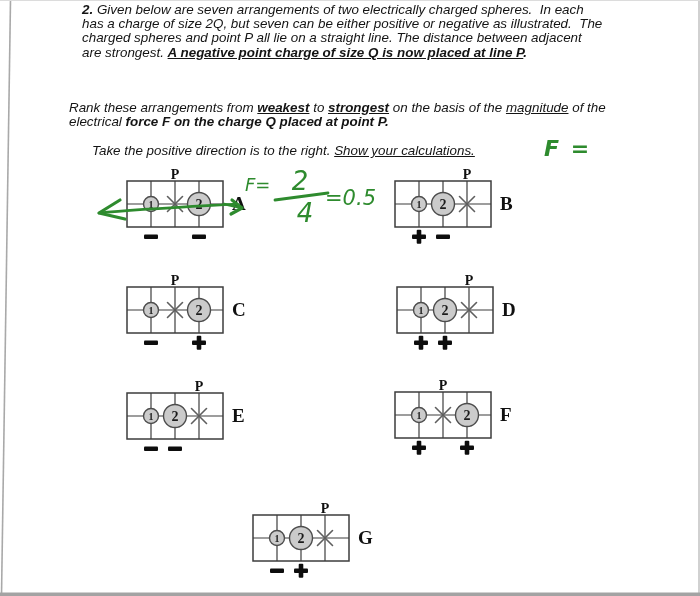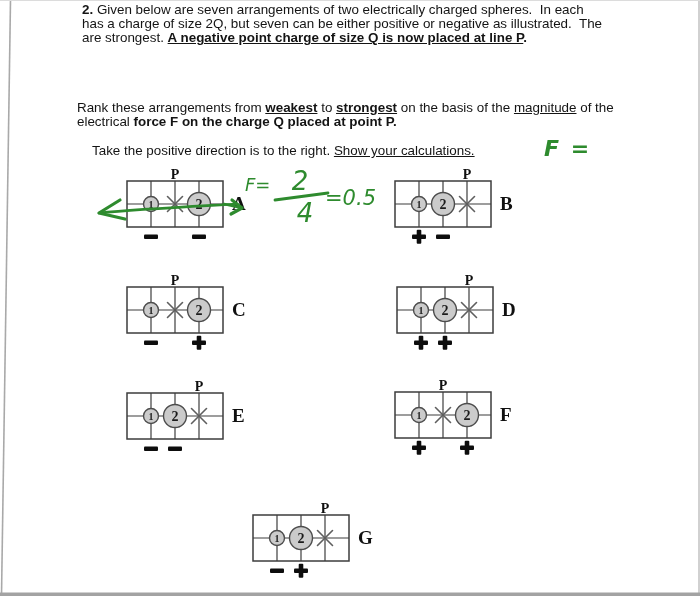--- a/index.html
+++ b/index.html
@@ -1,24 +1,24 @@
 <!DOCTYPE html>
 <html><head>
 <meta charset="utf-8">
 <style>
   html,body{margin:0;padding:0;background:#ffffff;}
   .page{position:relative;width:700px;height:596px;background:#ffffff;overflow:hidden;
         font-family:"Liberation Sans",sans-serif;color:#141414;}
   .edges{position:absolute;left:0;top:0;z-index:0;pointer-events:none;}
-  .text-block{position:absolute;z-index:2;font-size:13.4px;line-height:14.2px;}
+  .text-block{position:absolute;z-index:2;font-size:13.4px;line-height:14.2px;font-style:italic;}
   .text-block .line{white-space:pre;}
   .text-block .b{font-weight:bold;}
   .text-block .u{text-decoration:underline;}
   .p1{left:82px;top:3px;}
-  .p2{left:77px;top:101px;}
+  .p2{left:69px;top:101px;}
   .p3{left:92px;top:144px;}
   .gftop{position:absolute;left:544px;top:136px;z-index:3;color:#2e8b2e;
          font:italic 600 22px "DejaVu Sans",sans-serif;letter-spacing:2px;}
   .fig{position:absolute;z-index:2;width:140px;height:84px;}
   .fig-a{left:125px;top:167px;}
   .fig-b{left:393px;top:167px;}
   .fig-c{left:125px;top:273px;}
   .fig-d{left:395px;top:273px;}
   .fig-e{left:125px;top:379px;}
   .fig-f{left:393px;top:378px;}
@@ -49,20 +49,21 @@
   <svg class="edges" width="700" height="596" viewBox="0 0 700 596">
     <line x1="10.5" y1="0" x2="1.5" y2="596" stroke="#a9a9a9" stroke-width="1.6"></line>
     <line x1="699" y1="0" x2="699" y2="596" stroke="#c6c6c6" stroke-width="1.6"></line>
     <rect x="0" y="592.5" width="700" height="3.5" fill="#a3a3a3"></rect>
     <line x1="0" y1="0.5" x2="700" y2="0.5" stroke="#dcdcdc" stroke-width="1"></line>
   </svg>
 
   <div class="text-block p1">
       <div class="line"><span class="b">2.</span><span> Given below are seven arrangements of two electrically charged spheres.  In each</span></div>
       <div class="line"><span>has a charge of size 2Q, but seven can be either positive or negative as illustrated.  The</span></div>
+      <div class="line"><span>charged spheres and point P all lie on a straight line. The distance between adjacent</span></div>
       <div class="line"><span>are strongest. </span><span class="b u">A negative point charge of size Q is now placed at line P</span><span class="b">.</span></div>
     </div>
   <div class="text-block p2">
       <div class="line"><span>Rank these arrangements from </span><span class="b u">weakest</span><span> to </span><span class="b u">strongest</span><span> on the basis of the </span><span class="u">magnitude</span><span> of the</span></div>
       <div class="line"><span>electrical </span><span class="b">force F on the charge Q placed at point P</span><span class="b">.</span></div>
     </div>
   <div class="text-block p3">
       <div class="line"><span>Take the positive direction is to the right. </span><span class="u">Show your calculations.</span></div>
     </div>
 

